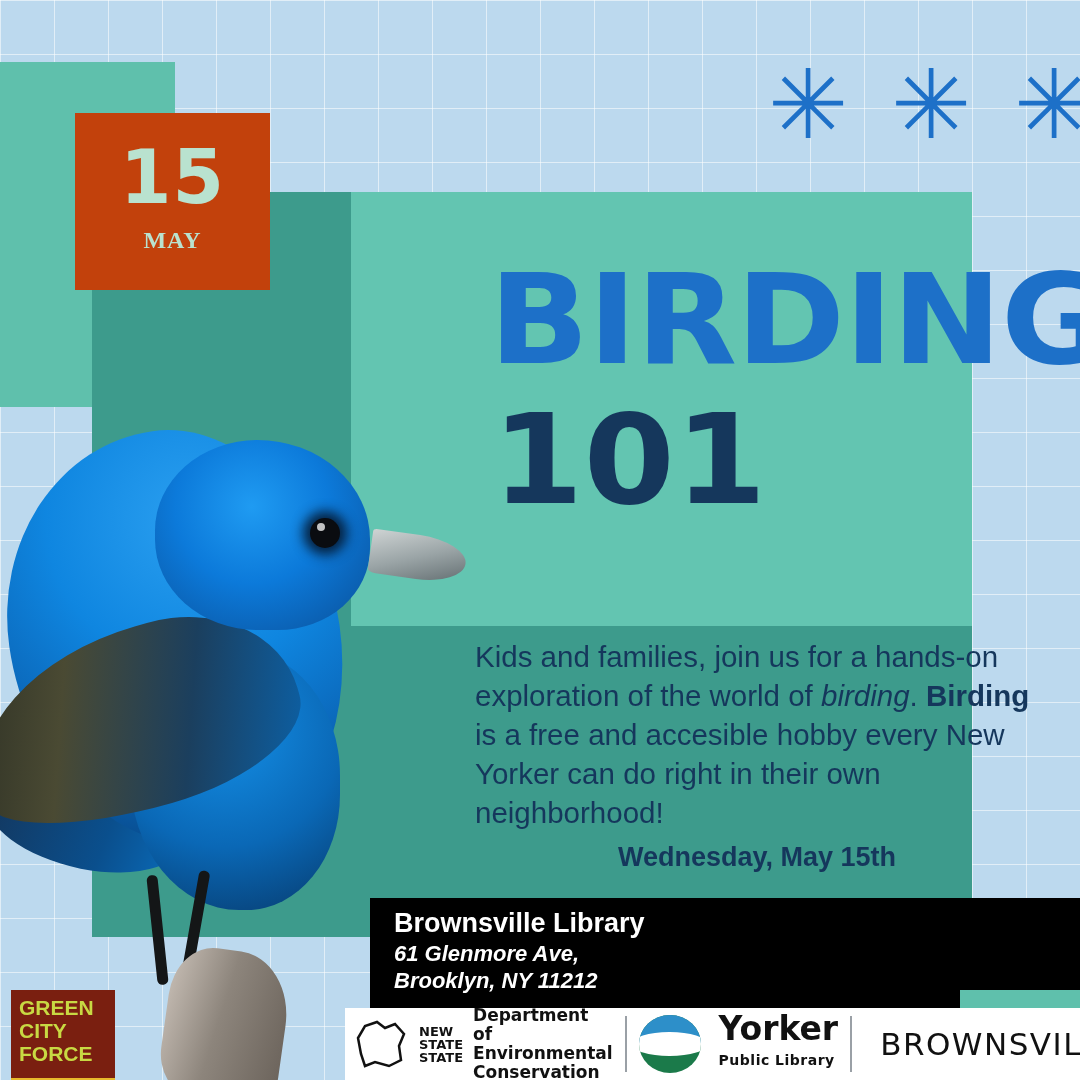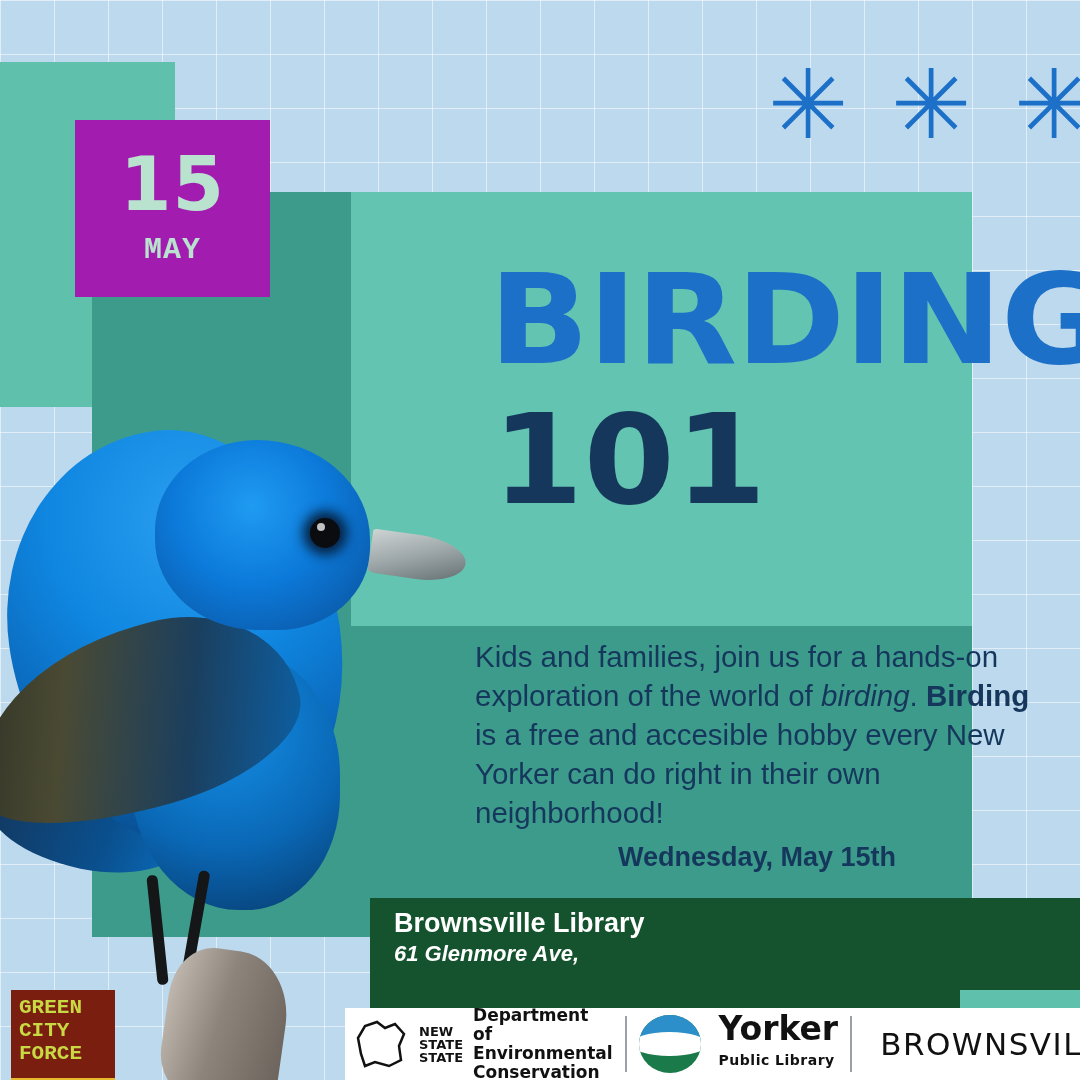--- a/index.html
+++ b/index.html
@@ -50,42 +50,42 @@
     position: absolute;
     left: 351px;
     top: 192px;
     width: 621px;
     height: 434px;
     background: #63c5b1;
   }
   .date-box {
     position: absolute;
     left: 75px;
-    top: 120px;
+    top: 113px;
     width: 195px;
     height: 177px;
-    background: #a21caf;
+    background: #c2410c;
     color: #b9e2cf;
     text-align: center;
   }
   .date-day {
     font-size: 74px;
     font-weight: bold;
     letter-spacing: 1px;
     line-height: 1;
     padding-top: 27px;
     font-family: "DejaVu Sans", sans-serif;
   }
   .date-month {
-    font-size: 30px;
+    font-size: 24px;
     font-weight: bold;
     letter-spacing: 1px;
     line-height: 1;
     padding-top: 14px;
-    font-family: Liberation Mono, monospace;
+    font-family: Liberation Serif, serif;
   }
   
   .asterisks {
     position: absolute;
     top: 60px;
     left: 768px;
     width: 250px;
     height: 90px;
     color: #1d70c8;
     font-size: 96px;
@@ -144,21 +144,21 @@
     line-height: 38px;
     color: #15375c;
   }
   
   .address {
     position: absolute;
     left: 370px;
     top: 898px;
     width: 710px;
     height: 120px;
-    background: #14532d;
+    background: #000000;
     color: #ffffff;
     padding: 9px 0 0 24px;
     box-sizing: border-box;
   }
   .address .line1 {
     font-size: 27px;
     font-weight: bold;
     line-height: 33px;
   }
   .address .line2,
@@ -280,21 +280,21 @@
     top: 990px;
     width: 104px;
     height: 90px;
     background: #7a1f10;
     color: #c8d943;
     font-weight: bold;
     font-size: 21px;
     line-height: 23px;
     padding: 6px 0 0 8px;
     box-sizing: border-box;
-    font-family: Liberation Mono, monospace;
+    font-family: Liberation Sans, sans-serif;
   }
   .logo-gcf .bar {
     position: absolute;
     left: 0;
     bottom: -6px;
     width: 104px;
     height: 8px;
     background: #e8b92c;
   }
   .logos-strip {
@@ -425,20 +425,21 @@
 
   <div class="body-text"><span>Kids and families, join us for a hands-on exploration of the world of </span><span class="em-i">birding</span><span>. </span><span class="em-b">Birding</span><span> is a free and accesible hobby every New Yorker can do right in their own neighborhood!</span></div>
 
   <div class="datetime">
     <div>Wednesday, May 15th</div>
   </div>
 
   <div class="address">
     <div class="line1">Brownsville Library</div>
     <div class="line2">61 Glenmore Ave,</div>
+    <div class="line3">Brooklyn, NY 11212</div>
   </div>
 
   <div class="teal-corner"></div>
 
   <div class="logo-gcf">
     <div>GREEN</div>
     <div>CITY</div>
     <div>FORCE</div>
     <div class="bar"></div>
   </div>

